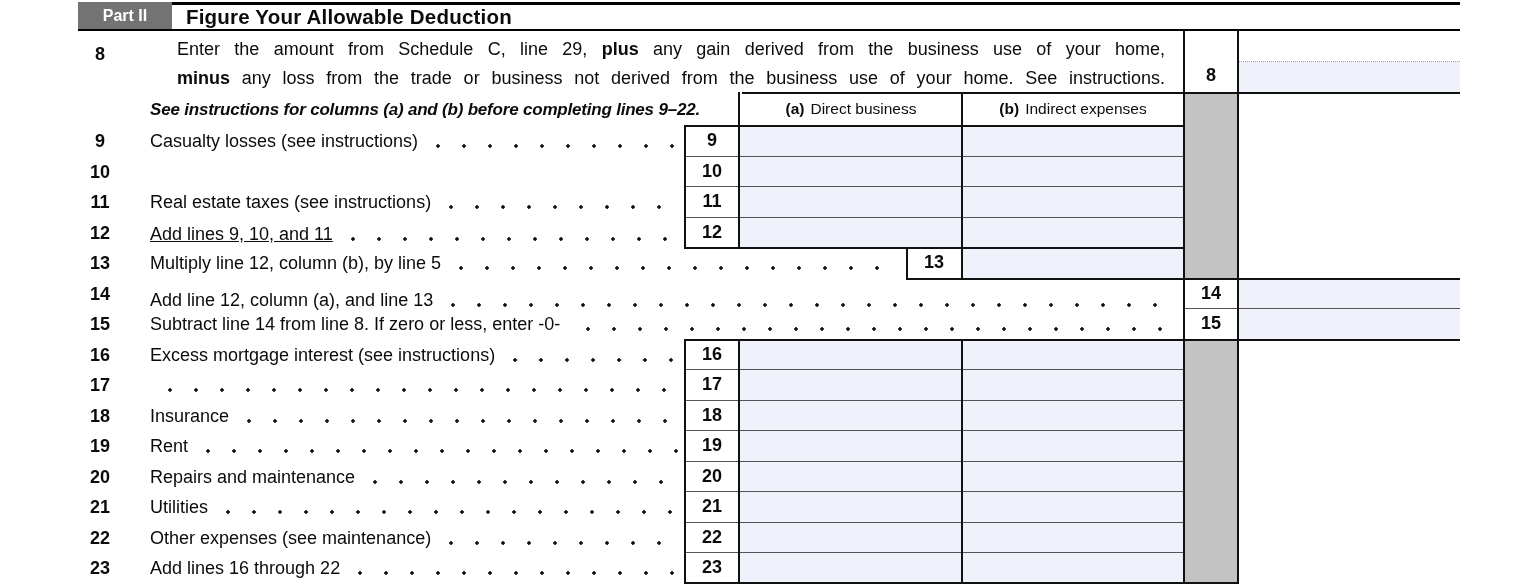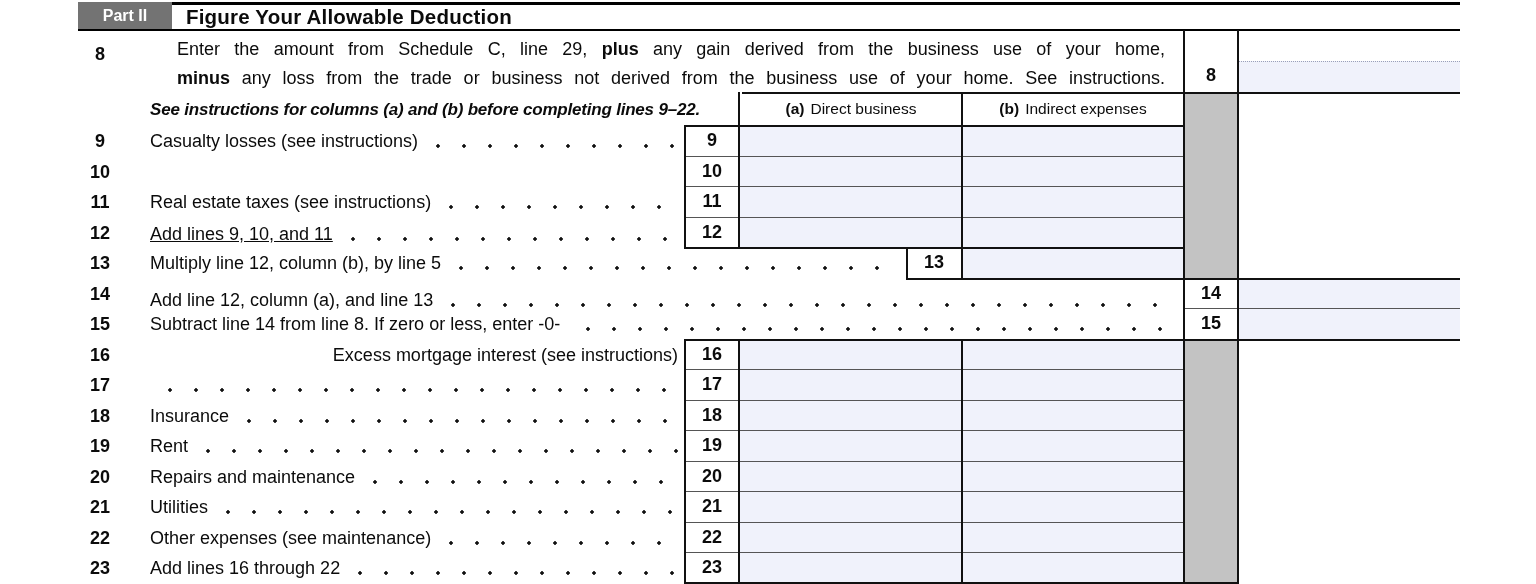--- a/index.html
+++ b/index.html
@@ -133,21 +133,21 @@
 
   <div class="abs mnum" style="top:310px;">15</div>
   <div class="abs lblrow w-c" style="top:310px;gap:8px;">
     <span class="lt">Subtract line 14 from line 8. If zero or less, enter -0-</span>
     <span class="leader"></span>
   </div>
   <div class="abs nbox nb-c" style="top:308px;height:31px;">15</div>
   <div class="abs field f-c" style="top:309px;height:30px;"></div>
 
   <div class="abs mnum" style="top:341px;">16</div>
-  <div class="abs lblrow w-a" style="top:341px;flex-direction:column;">
+  <div class="abs lblrow w-a" style="top:341px;">
     <span class="lt">Excess mortgage interest (see instructions)</span>
     <span class="leader"></span>
   </div>
   <div class="abs nbox nb-a" style="top:339px;height:30px;">16</div>
   <div class="abs field f-a" style="top:340px;height:29px;"></div>
   <div class="abs field f-b" style="top:340px;height:29px;"></div>
 
   <div class="abs mnum" style="top:371px;">17</div>
   <div class="abs lblrow w-a" style="top:371px;">
     <span class="leader"></span>

